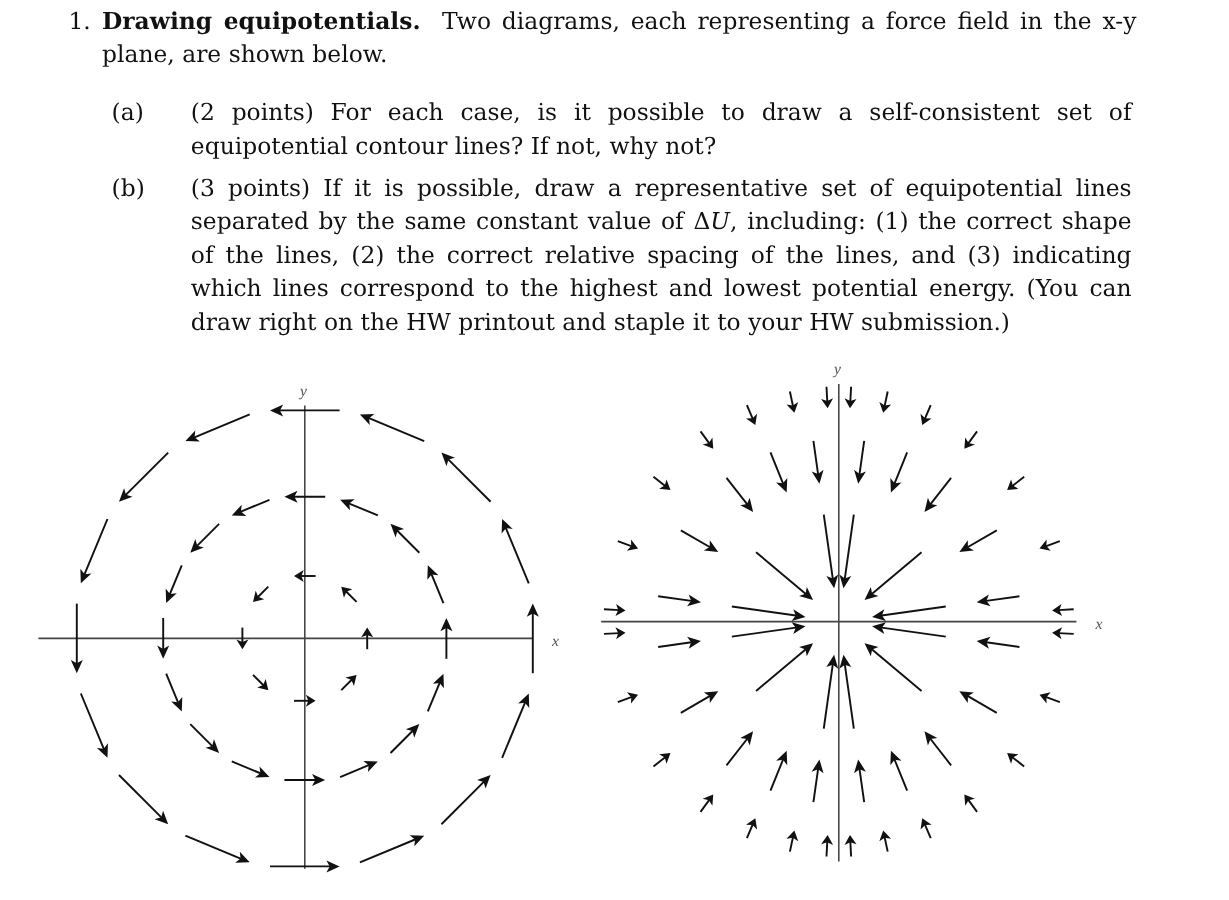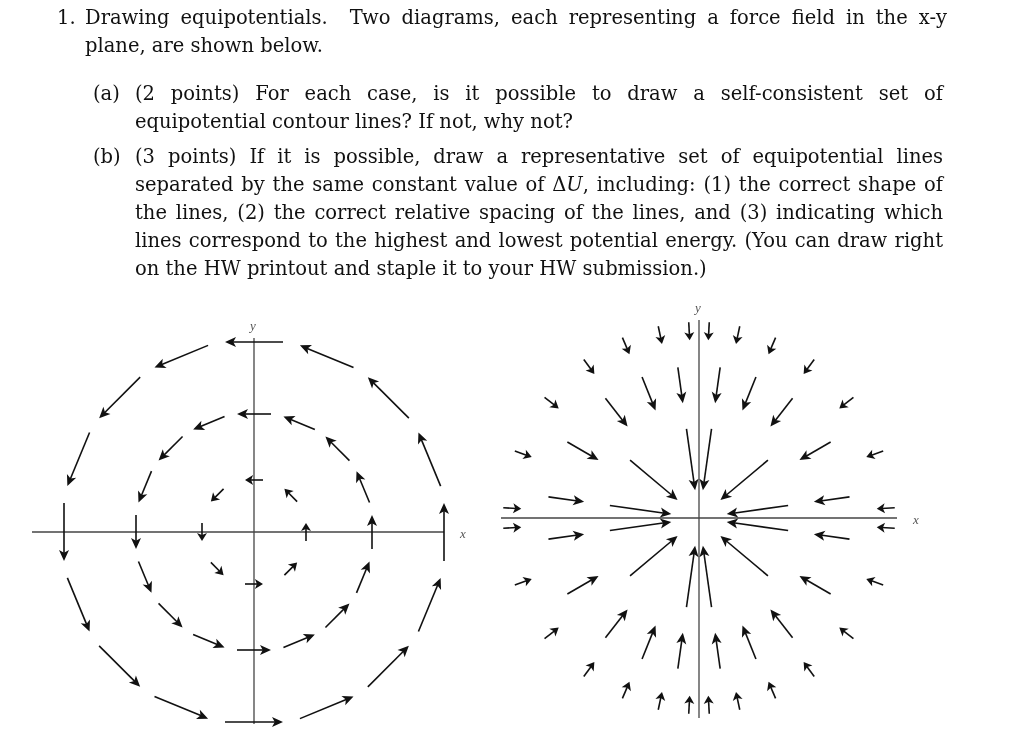--- a/index.html
+++ b/index.html
@@ -1,24 +1,24 @@
 <!DOCTYPE html>
 <html><head>
 <meta charset="utf-8">
 <style>
   html, body { margin:0; padding:0; background:#ffffff; }
   body { width:1024px; height:750px; position:relative; overflow:hidden;
          font-family:"DejaVu Serif","Liberation Serif",serif; color:#111; }
   .q { position:absolute; left:57px; top:4px; width:890px; font-size:19.5px; line-height:28px; }
   .q .num { position:absolute; left:0; }
   .q .body { margin-left:28px; text-align:justify; }
-  .q b { font-weight:normal; }
+  .q b { font-weight:bold; }
   .part { position:absolute; left:93px; width:850px; font-size:19.5px; line-height:28px; }
   .part .lbl { position:absolute; left:0; }
-  .part .txt { margin-left:42px; text-align:justify; text-align-last:left; }
+  .part .txt { margin-left:66px; text-align:justify; text-align-last:left; }
   .part .txt i { font-style:italic; }
   #partA { top:80px; }
   #partB { top:143px; }
   svg.diagram { position:absolute; overflow:visible; }
   .axis-label { font-family:"Liberation Serif",serif; font-style:italic; font-size:13px; fill:#555; }
 </style>
 </head>
 <body>
 
 <div class="q">

